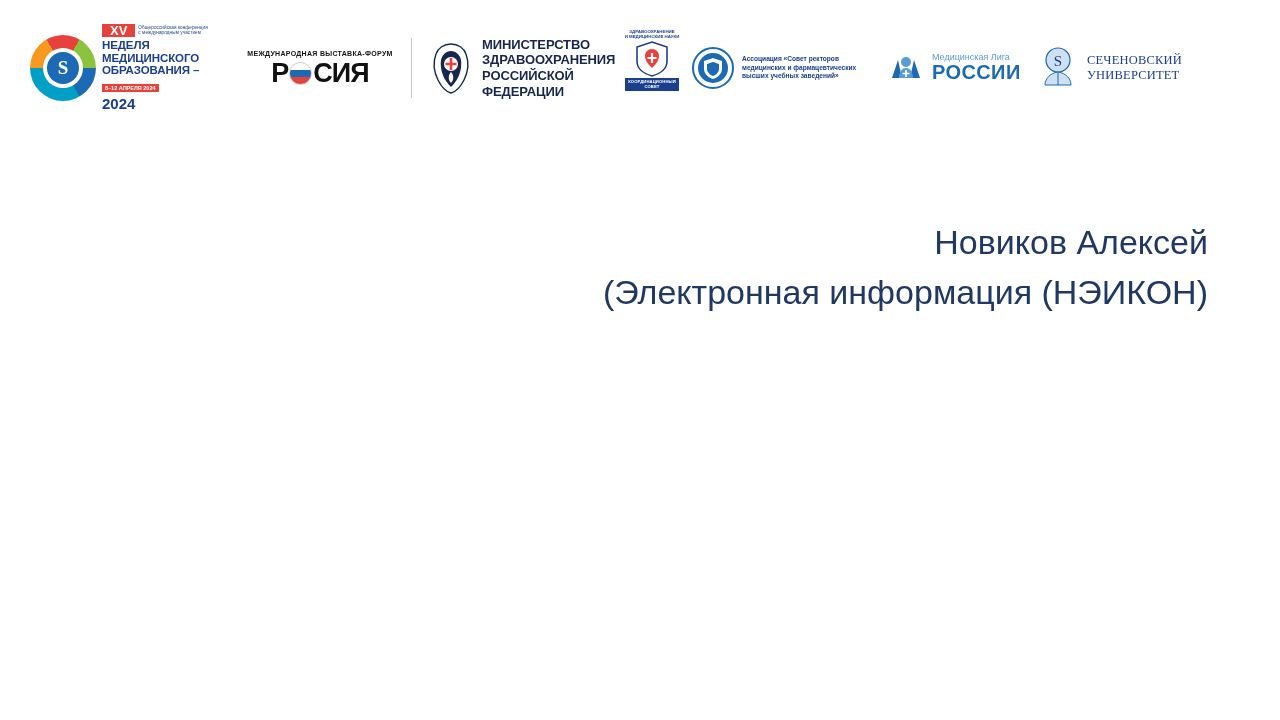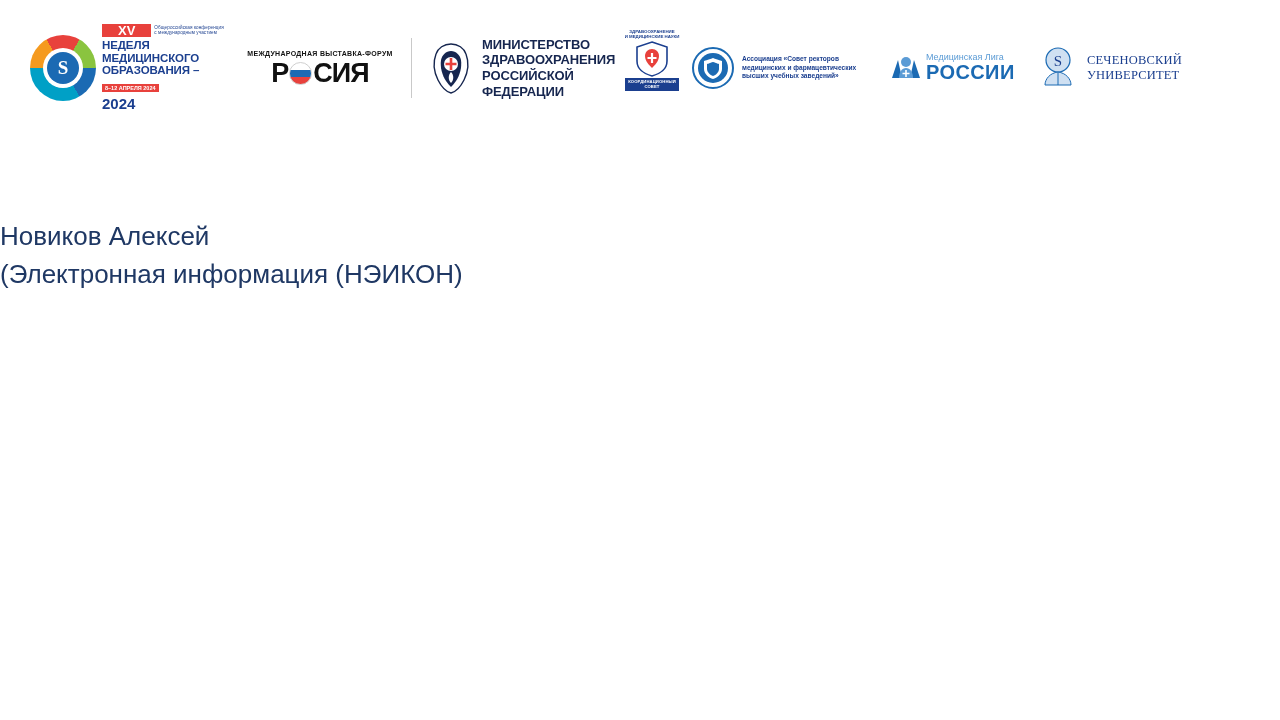--- a/index.html
+++ b/index.html
@@ -92,21 +92,21 @@
     display: flex;
     align-items: stretch;
     gap: 3px;
     margin-bottom: 2px;
   }
   .nmo-xv {
     background: #e8413c;
     color: #ffffff;
     font-size: 13px;
     font-weight: bold;
-    padding: 0 16px;
+    padding: 0 8px;
     display: flex;
     align-items: center;
     line-height: 1;
   }
   .nmo-sub {
     font-size: 4.6px;
     color: #1b3f8f;
     line-height: 1.25;
     padding-top: 1px;
     letter-spacing: 0.1px;
@@ -238,20 +238,21 @@
   .assoc-text {
     font-size: 6.6px;
     font-weight: bold;
     color: #1b3f8f;
     line-height: 1.35;
   }
 
   
   .logo-league {
     width: 150px;
+    gap: 6px;
   }
   .league-mark {
     width: 40px;
     height: 40px;
     flex: none;
     position: relative;
   }
   .league-small {
     font-size: 9px;
     color: #5b9bd5;
@@ -283,22 +284,22 @@
     letter-spacing: 0.2px;
     font-family: "Liberation Serif", serif;
   }
 
   
   .author-block {
     position: absolute;
     top: 218px;
     left: 0;
     width: 1208px;
-    text-align: left;
-    font-size: 26px;
+    text-align: right;
+    font-size: 34px;
     line-height: 1.46;
     color: #1f3864;
   }
   .title-block {
     position: absolute;
     top: 396px;
     left: 110px;
     width: 1060px;
     text-align: center;
     font-size: 40px;

